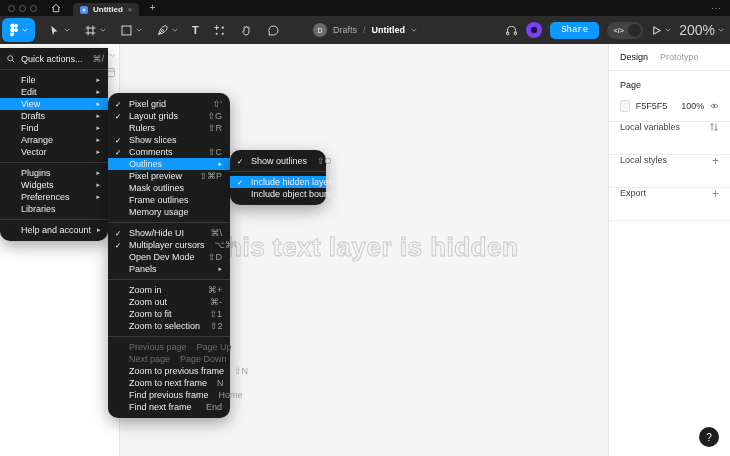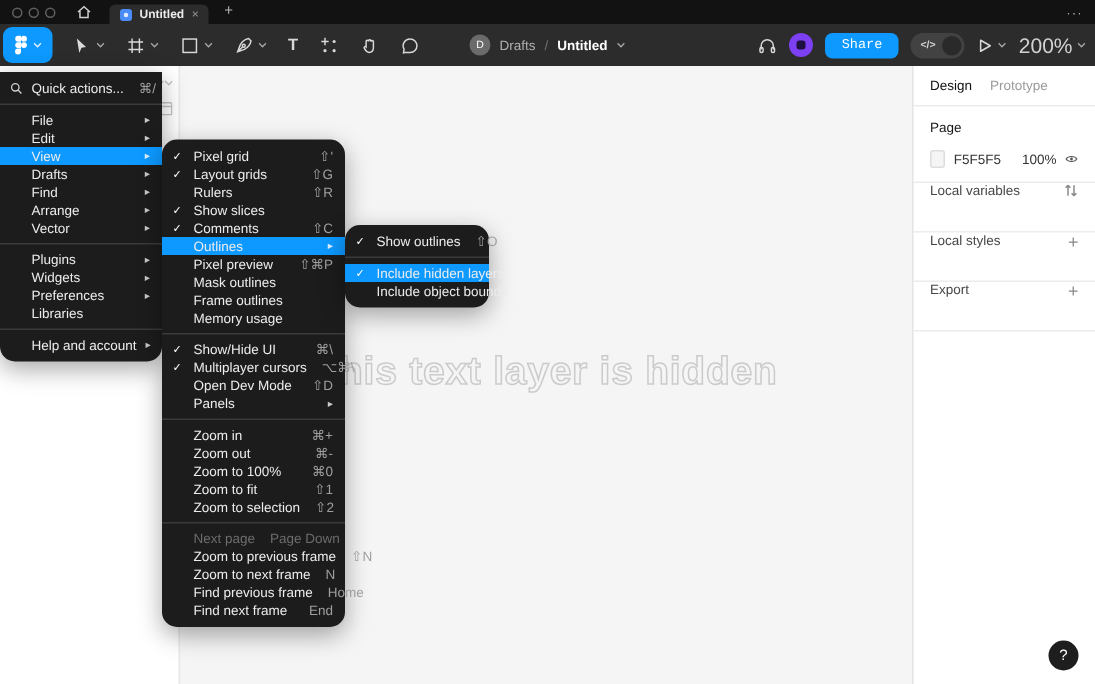--- a/index.html
+++ b/index.html
@@ -412,32 +412,32 @@
   <div class="mdv"></div>
   <div class="mi">
       <span class="lb">Zoom in</span>
       <span class="sc">⌘+</span>
     </div>
   <div class="mi">
       <span class="lb">Zoom out</span>
       <span class="sc">⌘-</span>
     </div>
   <div class="mi">
-      <span class="lb">Zoom to 100%</span>
-      <span class="sc">⌘0</span>
-    </div>
-  <div class="mi">
       <span class="lb">Zoom to fit</span>
       <span class="sc">⇧1</span>
     </div>
   <div class="mi">
       <span class="lb">Zoom to selection</span>
       <span class="sc">⇧2</span>
     </div>
   <div class="mdv"></div>
+  <div class="mi dis">
+      <span class="lb">Previous page</span>
+      <span class="sc">Page Up</span>
+    </div>
   <div class="mi dis">
       <span class="lb">Next page</span>
       <span class="sc">Page Down</span>
     </div>
   <div class="mi">
       <span class="lb">Zoom to previous frame</span>
       <span class="sc">⇧N</span>
     </div>
   <div class="mi">
       <span class="lb">Zoom to next frame</span>

